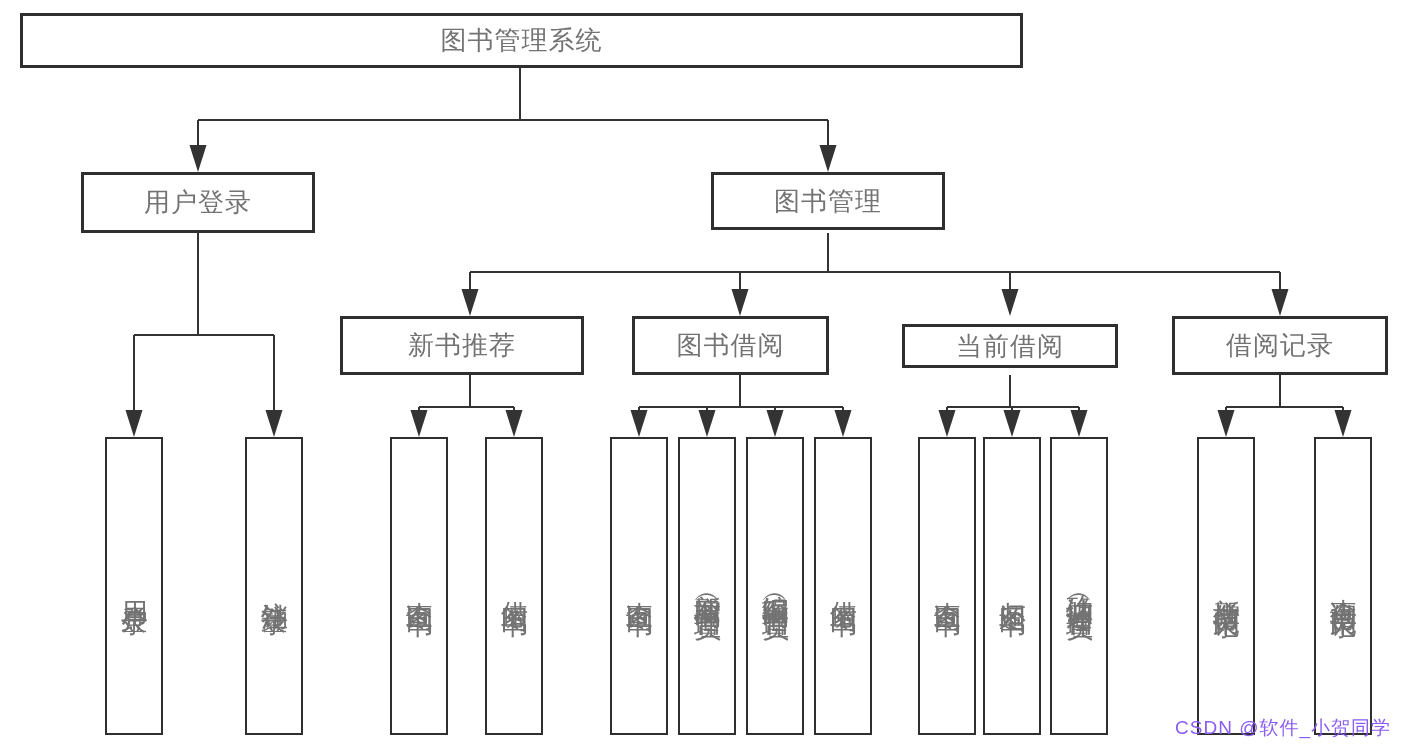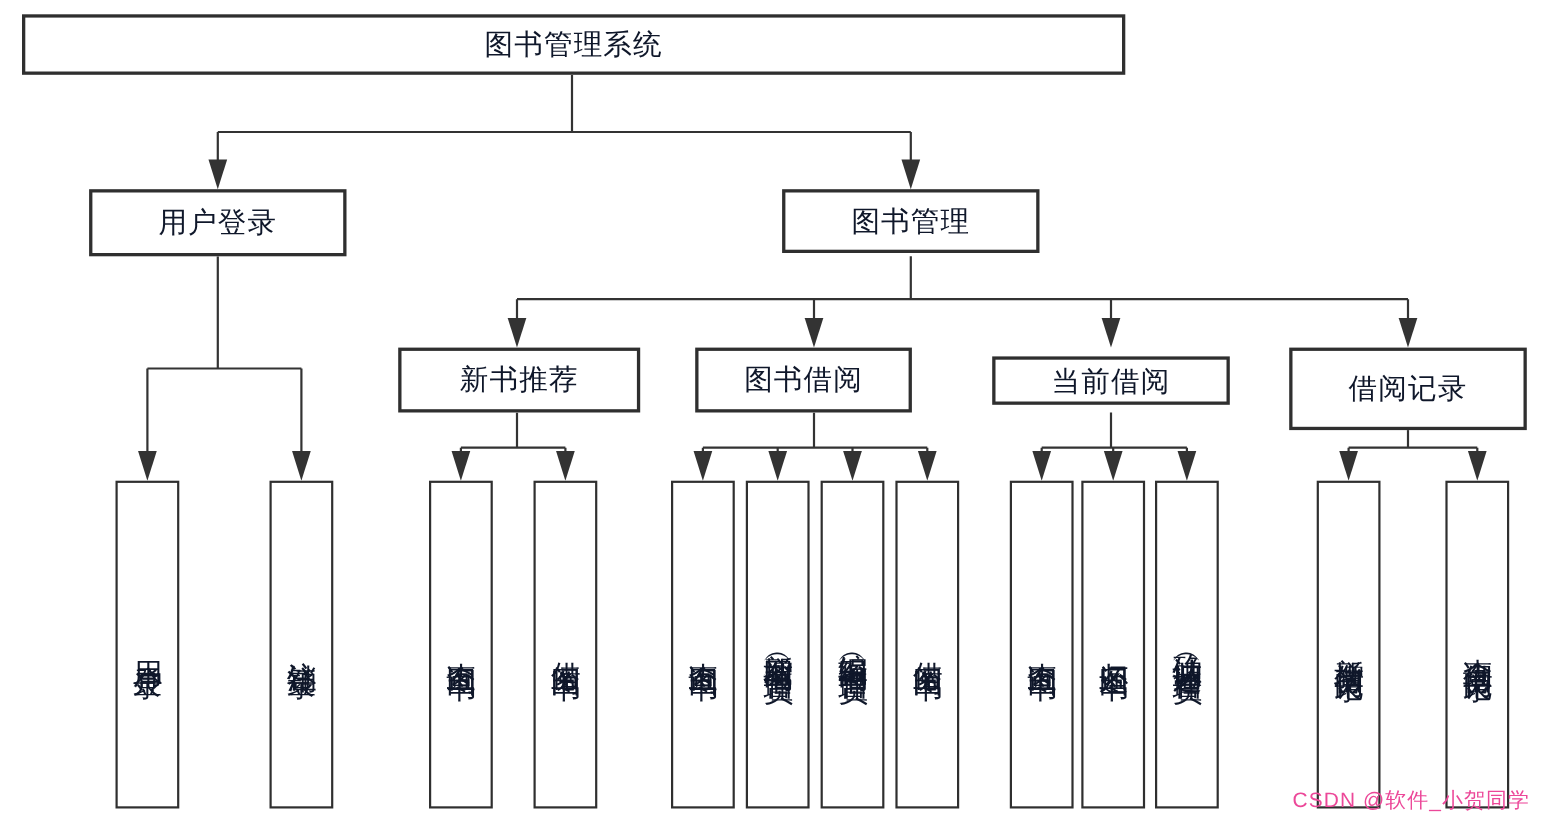--- a/index.html
+++ b/index.html
@@ -9,21 +9,21 @@
     background:#ffffff;
     font-family:"Liberation Sans",sans-serif;
     overflow:hidden;
   }
   .connectors{position:absolute;left:0;top:0;pointer-events:none;}
   .node{
     position:absolute;
     box-sizing:border-box;
     background:#ffffff;
     border:3px solid #2f2f2f;
-    color:#0f172a;
+    color:#737373;
     display:flex;
     align-items:center;
     justify-content:center;
     text-align:center;
   }
   .h-node{
     font-size:26px;
     letter-spacing:1px;
     white-space:nowrap;
   }
@@ -32,21 +32,21 @@
     writing-mode:vertical-rl;
     font-size:27px;
     letter-spacing:3px;
     line-height:1;
   }
   .watermark{
     position:absolute;
     right:14px;
     bottom:6px;
     font-size:19px;
-    color:#ec4899;
+    color:#8b5cf6;
     letter-spacing:1px;
     white-space:nowrap;
   }
 </style>
 </head>
 <body>
 
 <div class="canvas">
 
   <svg class="connectors" width="1405" height="747" viewBox="0 0 1405 747">
@@ -80,24 +80,24 @@
       <polygon points="1217.5,410 1234.5,410 1226,437"></polygon>
       <polygon points="1334.5,410 1351.5,410 1343,437"></polygon>
     </g>
   </svg>
 
   <div class="node h-node" style="left:20px;top:13px;width:1003px;height:55px">图书管理系统</div>
 
   <div class="node h-node" style="left:81px;top:172px;width:234px;height:61px">用户登录</div>
   <div class="node h-node" style="left:711px;top:172px;width:234px;height:58px">图书管理</div>
 
-  <div class="node h-node" style="left:362px;top:316px;width:220px;height:59px">新书推荐</div>
+  <div class="node h-node" style="left:340px;top:316px;width:244px;height:59px">新书推荐</div>
   <div class="node h-node" style="left:632px;top:316px;width:197px;height:59px">图书借阅</div>
   <div class="node h-node" style="left:902px;top:324px;width:216px;height:44px">当前借阅</div>
-  <div class="node h-node" style="left:1172px;top:316px;width:216px;height:75px">借阅记录</div>
+  <div class="node h-node" style="left:1172px;top:316px;width:216px;height:59px">借阅记录</div>
 
   <div class="node v-node" style="left:105px;top:437px;width:58px;height:298px">用户登录</div>
   <div class="node v-node" style="left:245px;top:437px;width:58px;height:298px">注销登录</div>
 
   <div class="node v-node" style="left:390px;top:437px;width:58px;height:298px">查询图书</div>
   <div class="node v-node" style="left:485px;top:437px;width:58px;height:298px">借阅图书</div>
 
   <div class="node v-node" style="left:610px;top:437px;width:58px;height:298px">查询图书</div>
   <div class="node v-node" style="left:678px;top:437px;width:58px;height:298px">新增图书（管理员）</div>
   <div class="node v-node" style="left:746px;top:437px;width:58px;height:298px">编辑图书（管理员）</div>

